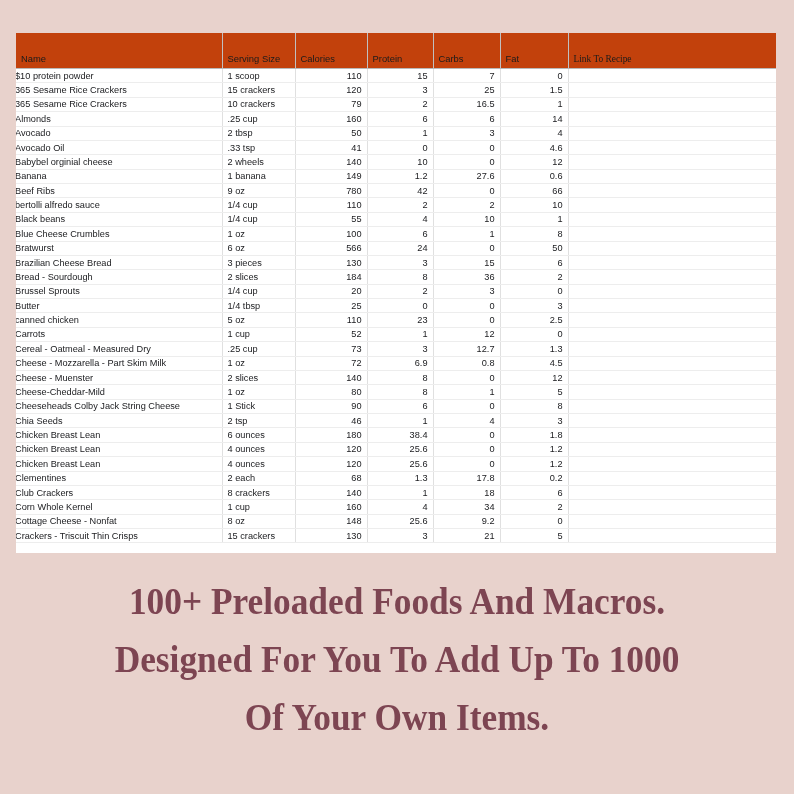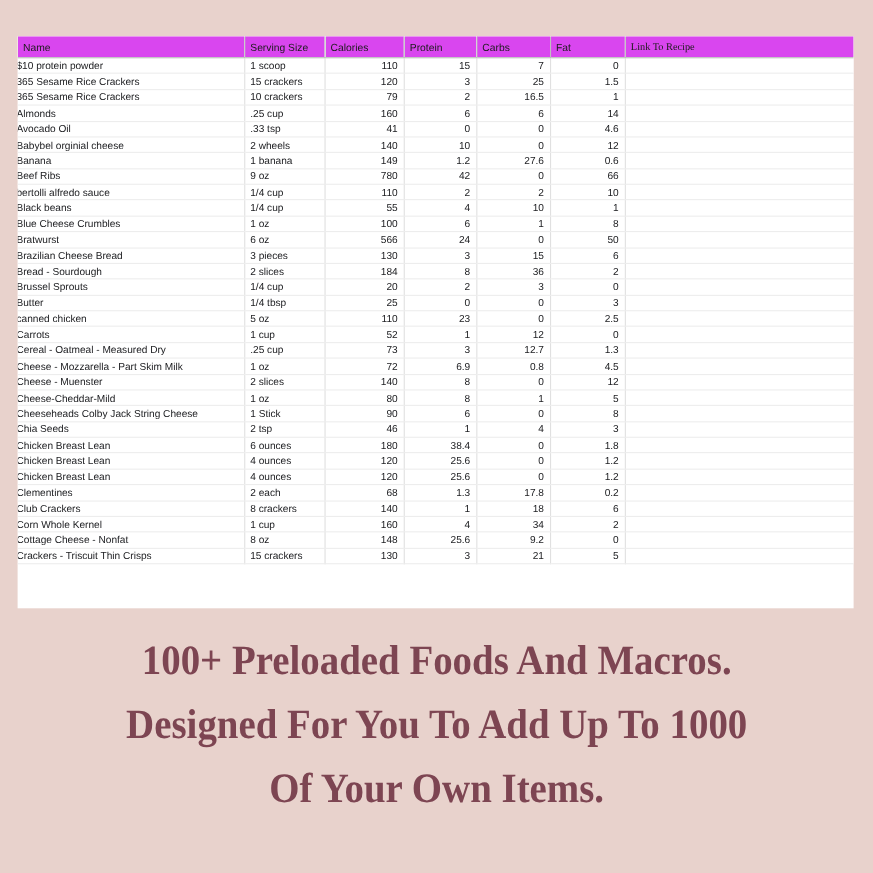--- a/index.html
+++ b/index.html
@@ -35,26 +35,26 @@
   }
   table.sheet col.c-name      { width: 206px; }
   table.sheet col.c-serving   { width: 73px; }
   table.sheet col.c-calories  { width: 72px; }
   table.sheet col.c-protein   { width: 66px; }
   table.sheet col.c-carbs     { width: 67px; }
   table.sheet col.c-fat       { width: 68px; }
   table.sheet col.c-link      { width: 208px; }
 
   table.sheet thead th {
-    background: #d946ef;
+    background: #c2410c;
     color: #1b1b1b;
     font-weight: 400;
     font-size: 9.4px;
     text-align: left;
-    padding: 4px 5px 4px 5px;
+    padding: 20px 5px 4px 5px;
     height: 10px;
     border-right: 1px solid #c0c0c0;
     border-bottom: 1px solid #b9b9b9;
     white-space: nowrap;
     overflow: hidden;
   }
   table.sheet thead th:last-child { border-right: none; font-family: Liberation Serif, serif; }
 
   table.sheet tbody td {
     height: 10.2px;
@@ -159,20 +159,31 @@
           </td>
           <td class="txt">.25 cup</td>
           <td class="num">160</td>
           <td class="num">6</td>
           <td class="num">6</td>
           <td class="num">14</td>
           <td class="txt"></td>
         </tr>
         <tr>
           <td class="txt">
+            <span class="name-clip">Avocado</span>
+          </td>
+          <td class="txt">2 tbsp</td>
+          <td class="num">50</td>
+          <td class="num">1</td>
+          <td class="num">3</td>
+          <td class="num">4</td>
+          <td class="txt"></td>
+        </tr>
+        <tr>
+          <td class="txt">
             <span class="name-clip">Avocado Oil</span>
           </td>
           <td class="txt">.33 tsp</td>
           <td class="num">41</td>
           <td class="num">0</td>
           <td class="num">0</td>
           <td class="num">4.6</td>
           <td class="txt"></td>
         </tr>
         <tr>

